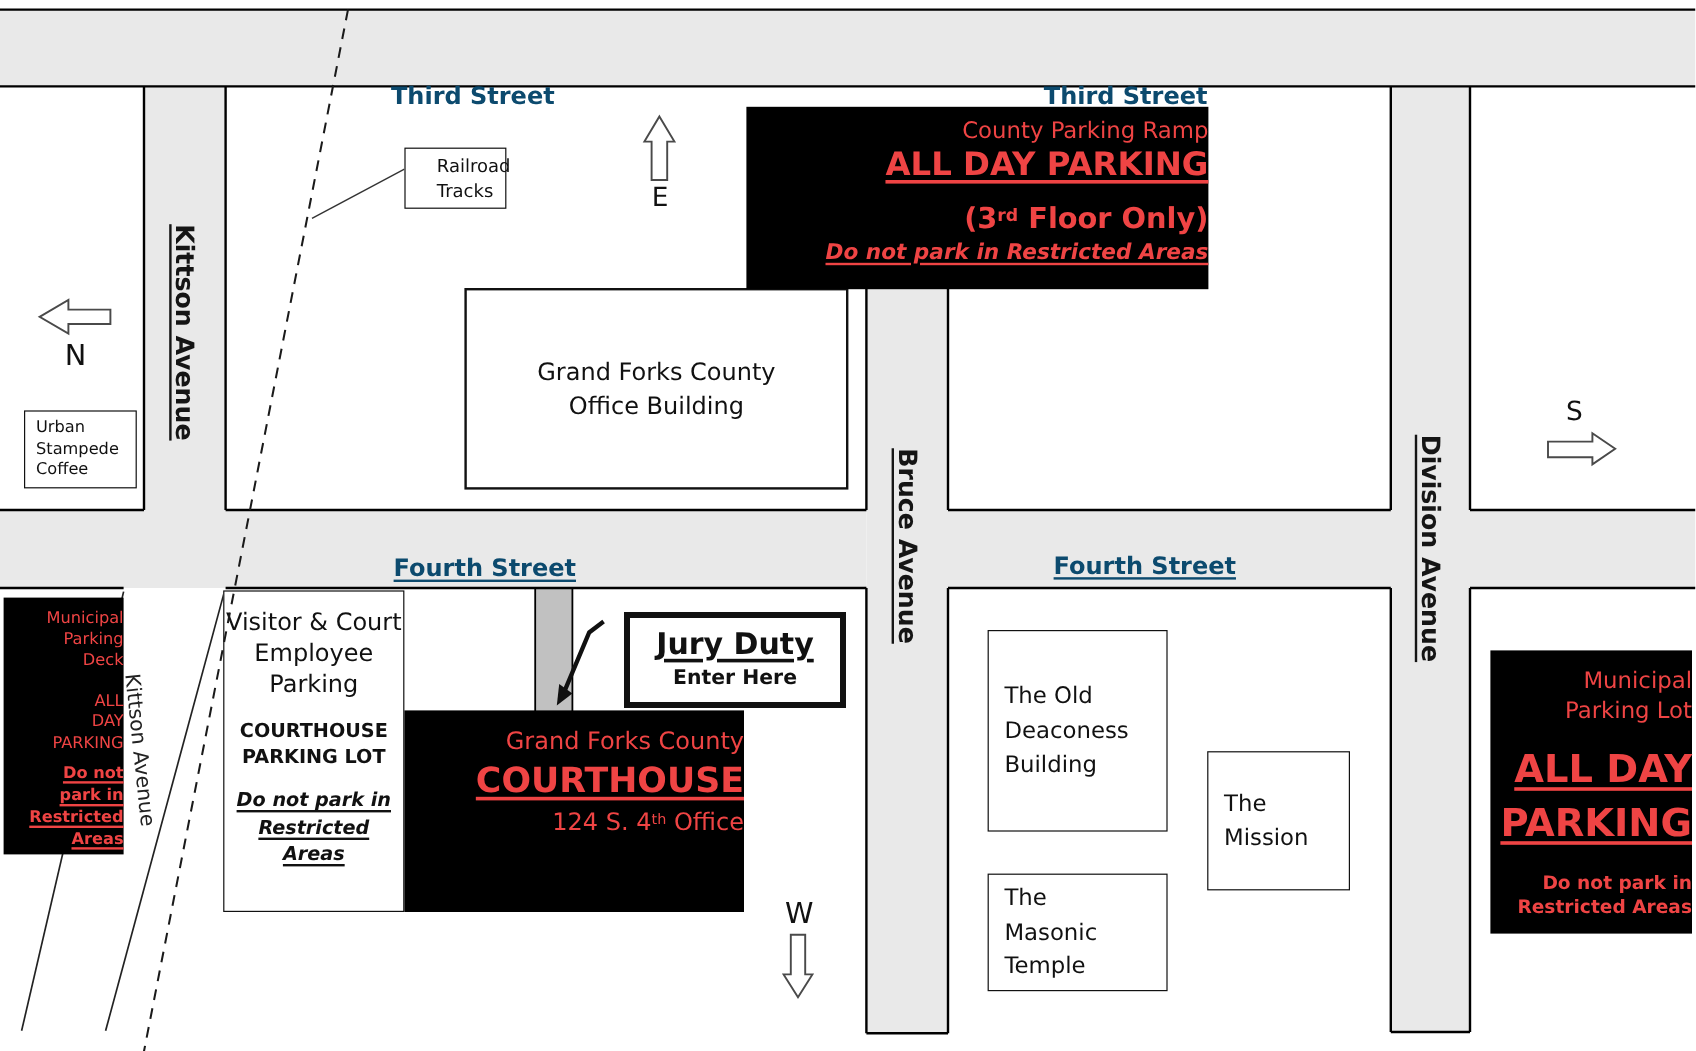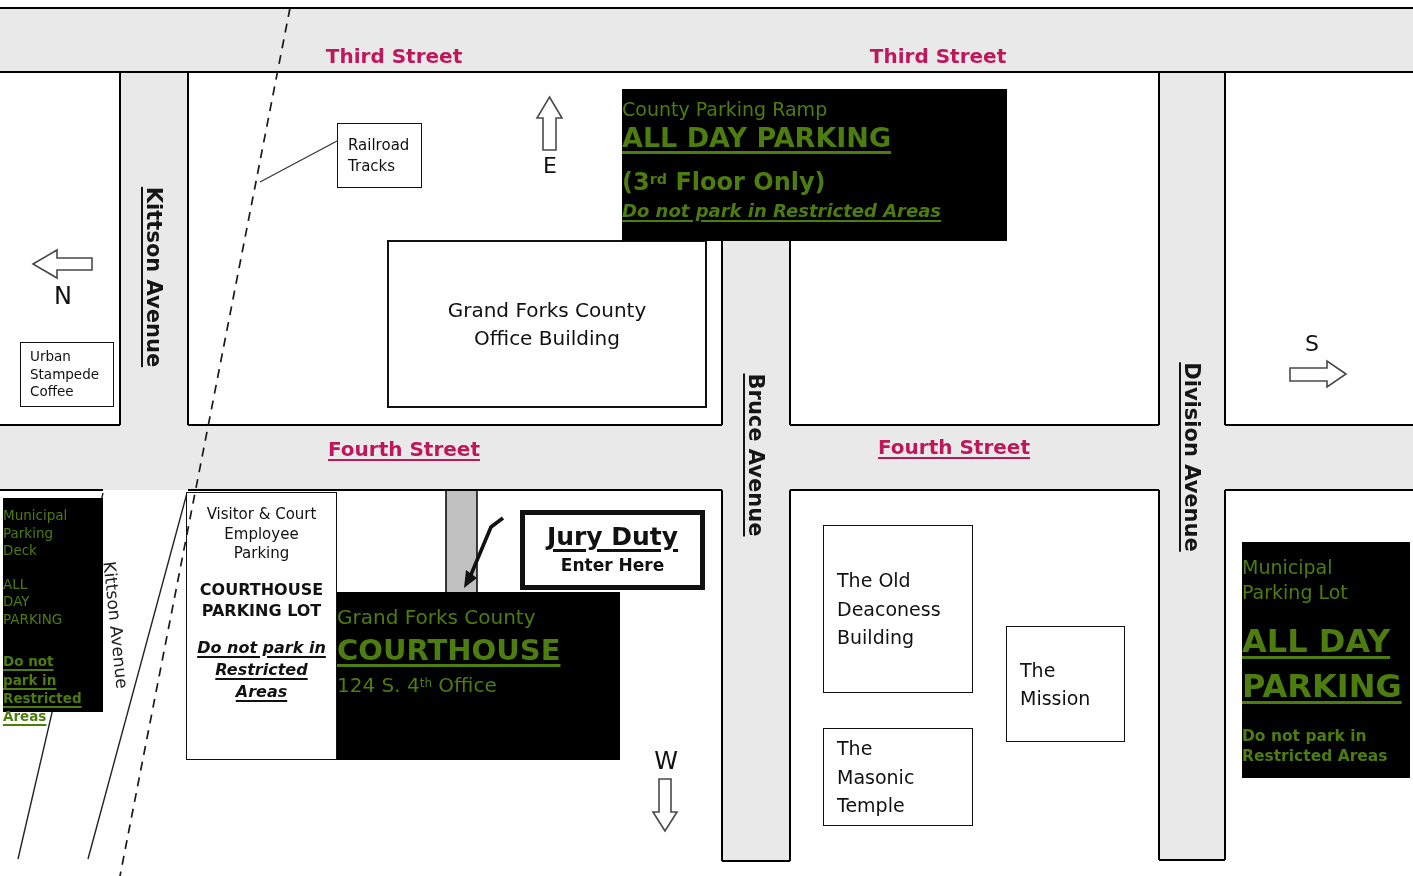--- a/index.html
+++ b/index.html
@@ -10,22 +10,22 @@
   }
   svg.layer{position:absolute;left:0;top:0;pointer-events:none;}
   .abs{position:absolute;box-sizing:border-box;}
   .pre{white-space:pre-line;}
   .b{font-weight:bold;}
   .it{font-style:italic;}
   .u{text-decoration:underline;text-decoration-thickness:2px;text-underline-offset:3px;}
   .u3{text-decoration:underline;text-decoration-thickness:3px;text-underline-offset:4px;}
   .ctr{text-align:center;}
   .whitebox{background:#ffffff;border:2px solid #111;}
-  .blackbox{background:#000000;color:#4d7c0f;text-align:left;}
-  .street-label{font-weight:bold;font-size:20px;color:#be185d;text-align:center;}
+  .blackbox{background:#000000;color:#ef4444;text-align:right;}
+  .street-label{font-weight:bold;font-size:20px;color:#0c4a6e;text-align:center;margin-top:24px;}
   .rot{position:absolute;white-space:nowrap;transform:translate(-50%,-50%) rotate(90deg);}
   .ave-label{font-weight:bold;font-size:21px;color:#151515;text-decoration:underline;text-decoration-thickness:2px;text-underline-offset:4px;}
   .compass-letter{position:absolute;width:50px;text-align:center;font-size:23px;color:#111;}
   .sup{position:relative;top:-0.45em;font-size:60%;}
   .vcenter{display:flex;align-items:center;}
 </style>
 </head>
 <body>
 
 <div id="stage">
@@ -98,21 +98,21 @@
   <div class="rot ave-label" style="left:154px;top:277px;">Kittson Avenue</div>
   <div class="rot ave-label" style="left:756px;top:455px;">Bruce Avenue</div>
   <div class="rot ave-label" style="left:1192px;top:457px;">Division Avenue</div>
   <div class="rot" style="left:116px;top:625px;transform:translate(-50%,-50%) rotate(84deg);font-size:17px;color:#222;">Kittson Avenue</div>
 
   <div class="compass-letter" style="left:38px;top:282px;font-size:24px;">N</div>
   <div class="compass-letter" style="left:525px;top:153px;font-size:22px;">E</div>
   <div class="compass-letter" style="left:1287px;top:331px;font-size:22px;">S</div>
   <div class="compass-letter" style="left:641px;top:747px;font-size:24px;">W</div>
 
-  <div class="abs whitebox vcenter" style="left:337px;top:123px;width:85px;height:65px;border-width:1.5px;">
+  <div class="abs whitebox vcenter" style="left:337px;top:123px;width:85px;height:51px;border-width:1.5px;padding-left:16px;">
     <div class="pre" style="font-size:15px;line-height:1.35;padding-left:10px;">Railroad
 Tracks</div>
   </div>
 
   <div class="abs whitebox vcenter" style="left:20px;top:342px;width:94px;height:65px;border-width:1.5px;">
     <div class="pre" style="font-size:13.5px;line-height:1.3;padding-left:9px;">Urban
 Stampede
 Coffee</div>
   </div>
 
@@ -128,28 +128,28 @@
     <div class="b it u" style="font-size:18px;margin-top:4px;">Do not park in Restricted Areas</div>
   </div>
 
   <div class="abs blackbox" style="left:3px;top:498px;width:100px;height:214px;padding-top:9px;">
     <div class="pre" style="font-size:13.5px;line-height:1.3;">Municipal
 Parking
 Deck</div>
     <div class="pre" style="font-size:13.5px;line-height:1.3;margin-top:16px;">ALL
 DAY
 PARKING</div>
-    <div class="pre b u" style="font-size:13.5px;line-height:1.35;margin-top:24px;">Do not
+    <div class="pre b u" style="font-size:13.5px;line-height:1.35;margin-top:7px;">Do not
 park in
 Restricted
 Areas</div>
   </div>
 
   <div class="abs whitebox" style="left:186px;top:492px;width:151px;height:268px;border-width:1.5px;padding-top:12px;text-align:center;">
-    <div class="pre" style="font-size:15px;line-height:1.3;">Visitor &amp; Court
+    <div class="pre" style="font-size:20px;line-height:1.3;">Visitor &amp; Court
 Employee
 Parking</div>
     <div class="pre b" style="font-size:16px;line-height:1.35;margin-top:15px;">COURTHOUSE
 PARKING LOT</div>
     <div class="pre b it u" style="font-size:16px;line-height:1.4;margin-top:15px;">Do not park in
 Restricted
 Areas</div>
   </div>
 
   <div class="abs blackbox" style="left:337px;top:592px;width:283px;height:168px;padding-top:13px;">

